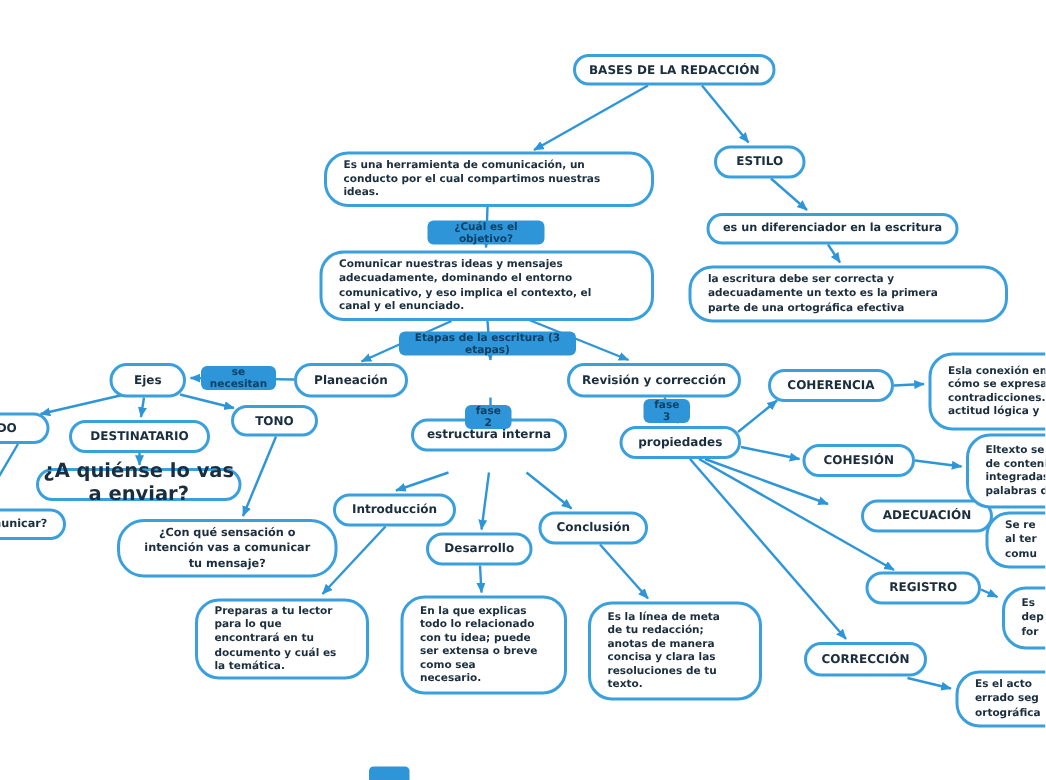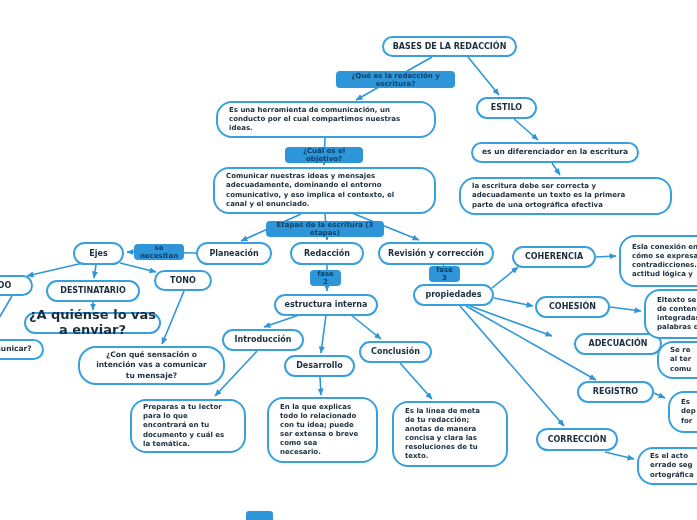--- a/index.html
+++ b/index.html
@@ -74,34 +74,33 @@
   <div class="node para" style="left:213px;top:167px;width:223px;height:47px;">Comunicar nuestras ideas y mensajes
 adecuadamente, dominando el entorno
 comunicativo, y eso implica el contexto, el
 canal y el enunciado.</div>
   <div class="node" style="left:471px;top:142px;width:168px;height:21px;font-size:7.5px;">es un diferenciador en la escritura</div>
   <div class="node para" style="left:459px;top:177px;width:213px;height:38px;">la escritura debe ser correcta y
 adecuadamente un texto es la primera
 parte de una ortográfica efectiva</div>
 
   <div class="node" style="left:196px;top:242px;width:76px;height:23px;">Planeación</div>
-  <div class="node" style="left:290px;top:242px;width:74px;height:23px;">Redacción</div>
   <div class="node" style="left:378px;top:242px;width:116px;height:23px;">Revisión y corrección</div>
 
   <div class="node" style="left:73px;top:242px;width:51px;height:23px;">Ejes</div>
   <div class="node" style="left:154px;top:270px;width:58px;height:21px;">TONO</div>
   <div class="node" style="left:-64px;top:275px;width:97px;height:21px;">CONTENIDO</div>
   <div class="node" style="left:46px;top:280px;width:94px;height:22px;">DESTINATARIO</div>
   <div class="node" style="left:24px;top:312px;width:137px;height:22px;font-size:13px;">¿A quiénse lo vas a enviar?</div>
   <div class="node" style="left:-87px;top:339px;width:131px;height:21px;font-size:7.5px;">¿Qué quieres comunicar?</div>
   <div class="node para-center" style="left:78px;top:346px;width:147px;height:39px;">¿Con qué sensación o
 intención vas a comunicar
 tu mensaje?</div>
 
-  <div class="node" style="left:274px;top:294px;width:104px;height:22px;text-align:center;">estructura interna</div>
+  <div class="node" style="left:274px;top:279px;width:104px;height:22px;text-align:center;">estructura interna</div>
   <div class="node" style="left:222px;top:329px;width:82px;height:22px;">Introducción</div>
   <div class="node" style="left:284px;top:355px;width:71px;height:22px;">Desarrollo</div>
   <div class="node para" style="left:130px;top:399px;width:116px;height:54px;">Preparas a tu lector
 para lo que
 encontrará en tu
 documento y cuál es
 la temática.</div>
 
   <div class="node" style="left:359px;top:341px;width:73px;height:22px;">Conclusión</div>
   <div class="node para" style="left:267px;top:397px;width:111px;height:66px;">En la que explicas
@@ -135,21 +134,20 @@
   <div class="node para" style="left:657px;top:341px;width:120px;height:38px;">Se re
 al ter
 comu</div>
   <div class="node para" style="left:668px;top:391px;width:110px;height:42px;">Es
 dep
 for</div>
   <div class="node para" style="left:637px;top:447px;width:125px;height:38px;">Es el acto
 errado seg
 ortográfica</div>
 
-  <div class="chip" style="left:336px;top:71px;width:119px;height:17px;">¿Qué es la redacción y escritura?</div>
   <div class="chip" style="left:285px;top:147px;width:78px;height:16px;">¿Cuál es el objetivo?</div>
   <div class="chip" style="left:266px;top:221px;width:118px;height:16px;">Etapas de la escritura (3 etapas)</div>
   <div class="chip" style="left:134px;top:244px;width:50px;height:16px;">se necesitan</div>
   <div class="chip" style="left:310px;top:270px;width:31px;height:16px;">fase 2</div>
   <div class="chip" style="left:429px;top:266px;width:31px;height:16px;">fase 3</div>
 
   <div class="partial-bar" style="left:246px;top:511px;width:27px;height:9px;"></div>
 
 </div>
 

